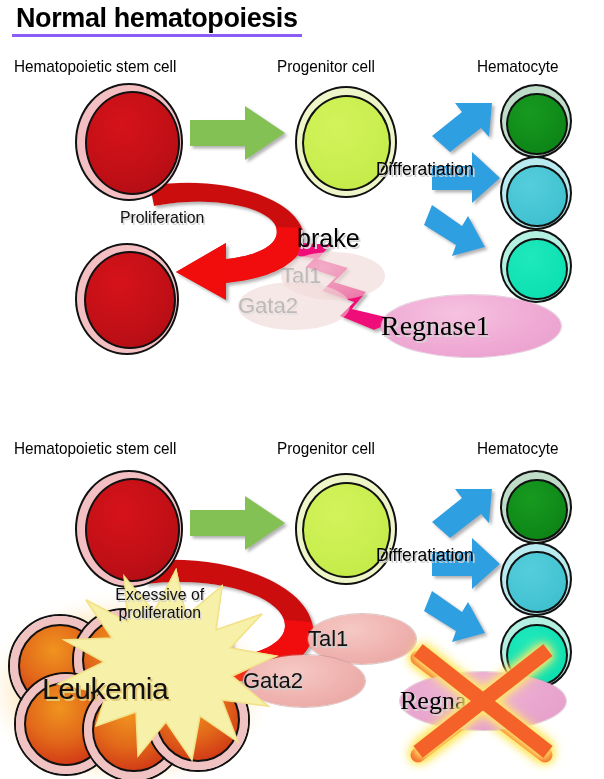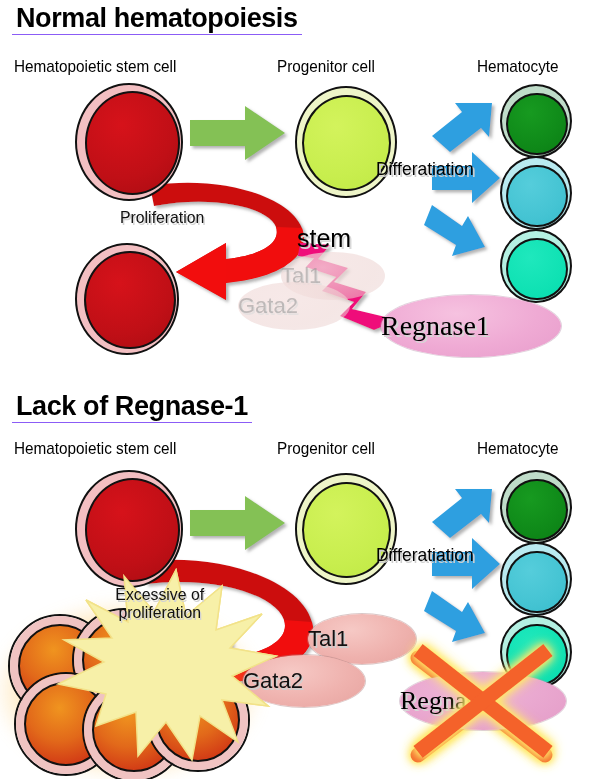--- a/index.html
+++ b/index.html
@@ -6,21 +6,21 @@
   body{width:604px;height:779px;overflow:hidden;
        font-family:"Liberation Sans","DejaVu Sans",sans-serif;}
   #stage{position:relative;width:604px;height:779px;background:#ffffff;}
 
   .abs{position:absolute;}
 
   
   .panel-title{
     font-size:27px;font-weight:bold;color:#000;
     letter-spacing:-0.4px;
-    border-bottom:1px solid #8b5cf6;
+    border-bottom:3px solid #8b5cf6;
     display:inline-block;
     padding:0 4px 1px 4px;
     white-space:nowrap;
     line-height:1.08;
   }
   
   .col-head{
     font-size:17px;color:#000;white-space:nowrap;
     transform:scaleX(.9);transform-origin:left center;
     line-height:1;
@@ -252,26 +252,23 @@
   </div>
   <div class="gene ghost" style="left:238px;top:282px;width:112px;height:48px;">
     <span>Gata2</span>
   </div>
 
   <div class="gene regnase" style="left:381px;top:295px;width:180px;height:62px;">
     <span>Regnase1</span>
   </div>
 
   <div class="lbl lbl-proliferation" style="left:120px;top:209px;">Proliferation</div>
-  <div class="lbl lbl-brake" style="left:297px;top:225px;">stem</div>
+  <div class="lbl lbl-brake" style="left:297px;top:225px;">brake</div>
   <div class="lbl lbl-diff" style="left:376px;top:159px;">Differatiation</div>
 
-  <div class="abs" style="left:12px;top:392px;">
-    <span class="panel-title">Lack of Regnase-1</span>
-  </div>
 
   <div class="abs col-head" style="left:14px;top:440px;">Hematopoietic stem cell</div>
   <div class="abs col-head" style="left:277px;top:440px;">Progenitor cell</div>
   <div class="abs col-head" style="left:477px;top:440px;">Hematocyte</div>
 
   <div class="cell stem" style="left:75px;top:470px;width:108px;height:118px;">
     <div class="ring"></div>
     <div class="core"></div>
   </div>
 
@@ -321,20 +318,21 @@
   </div>
 
   <svg class="svg-layer" viewBox="0 0 604 779" style="z-index:5;">
     <path d="M106,694
              L58,684 L104,662 L64,640 L112,638 L86,600 L128,622 L124,576
              L154,612 L176,570 L186,616 L222,586 L216,630 L262,614 L230,648
              L276,656 L232,676 L268,706 L222,700 L238,742 L200,716 L192,760
              L166,722 L138,756 L136,712 L96,726 Z" fill="#f7f0a8" stroke="#f2e289" stroke-width="1.5"></path>
   </svg>
 
+  <div class="burst-text" style="left:42px;top:672px;z-index:6;">Leukemia</div>
 
   <div class="gene active" style="left:308px;top:614px;width:108px;height:50px;z-index:4;">
     <span>Tal1</span>
   </div>
   <div class="gene active" style="left:243px;top:655px;width:122px;height:52px;z-index:4;">
     <span>Gata2</span>
   </div>
 
   <div class="gene regnase dim" style="left:400px;top:672px;width:166px;height:58px;z-index:3;">
     <span>Regnase1</span>

